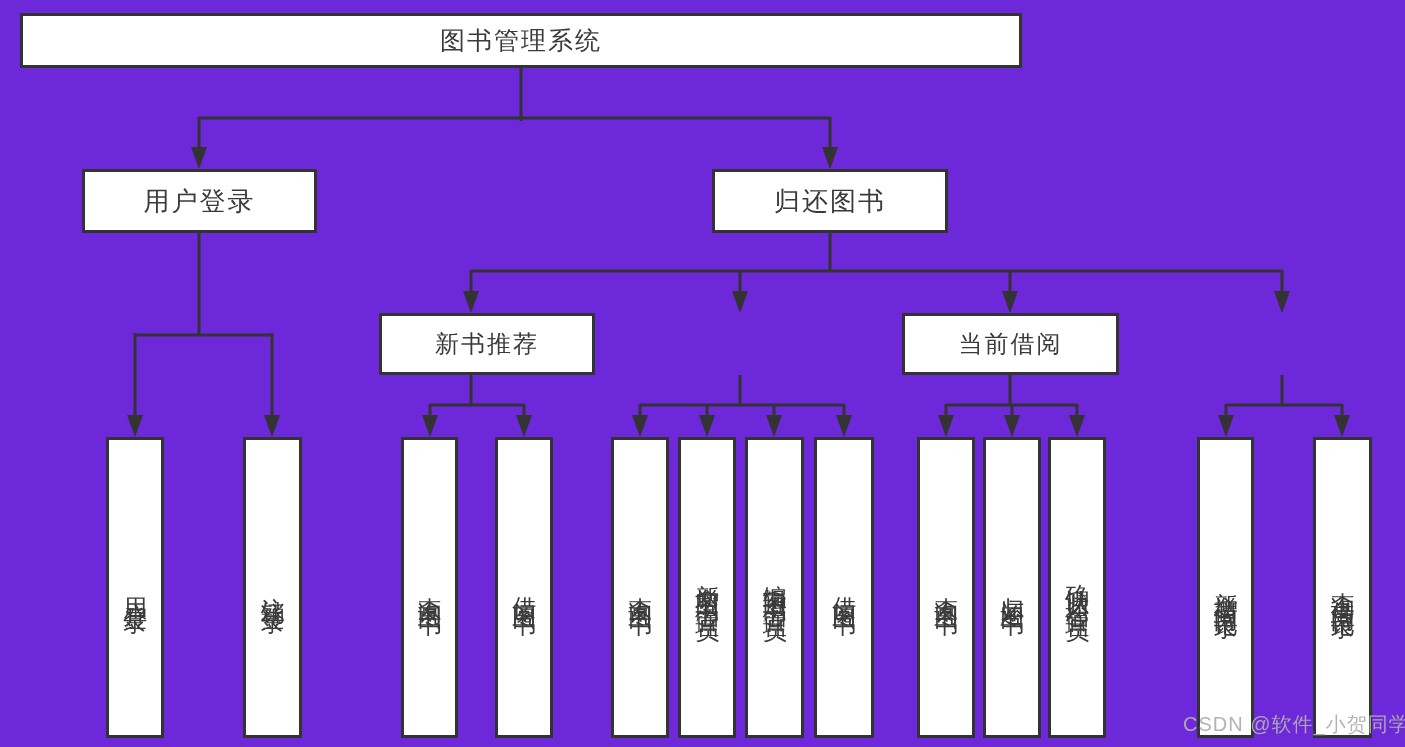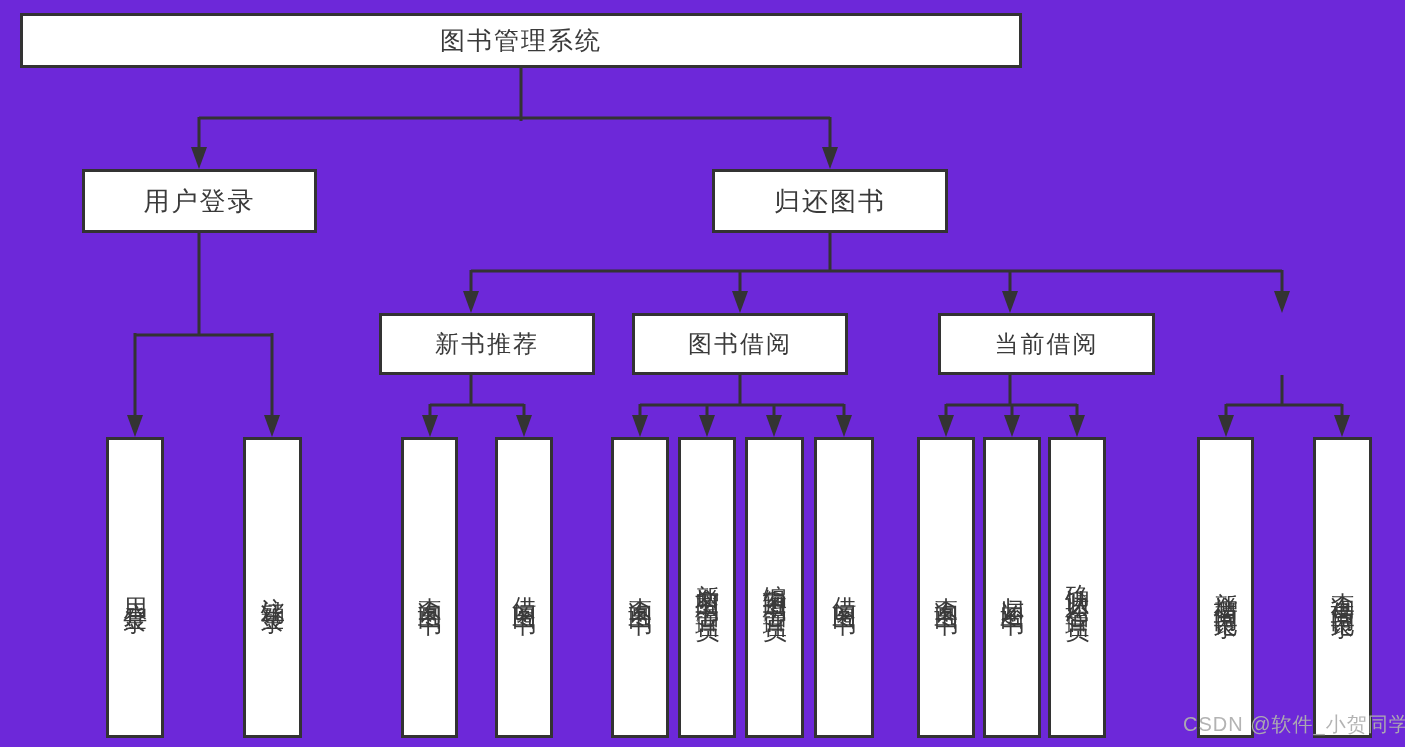--- a/index.html
+++ b/index.html
@@ -122,22 +122,21 @@
       <polygon points="1334,415 1350,415 1342,437"></polygon>
     </g>
   </svg>
 
   <div class="node hnode root-node" style="left:20px; top:13px; width:1002px; height:55px;">图书管理系统</div>
 
   <div class="node hnode l1-node" style="left:82px; top:169px; width:235px; height:64px;">用户登录</div>
   <div class="node hnode l1-node" style="left:712px; top:169px; width:236px; height:64px;">归还图书</div>
 
   <div class="node hnode" style="left:363px; top:313px; width:216px; height:62px;margin-left:16px;">新书推荐</div>
-  <div class="node hnode" style="left:632px; top:313px; width:216px; height:62px;">图书借阅</div>
-  <div class="node hnode" style="left:902px; top:313px; width:217px; height:62px;margin-left:36px;">当前借阅</div>
+  <div class="node hnode" style="left:902px; top:313px; width:217px; height:62px;">当前借阅</div>
 
   <div class="node vnode" style="left:106px; width:58px;">
     <span class="vlabel">用户登录</span>
   </div>
   <div class="node vnode" style="left:243px; width:59px;">
     <span class="vlabel">注销登录</span>
   </div>
 
   <div class="node vnode" style="left:401px; width:57px;">
     <span class="vlabel">查询图书</span>

